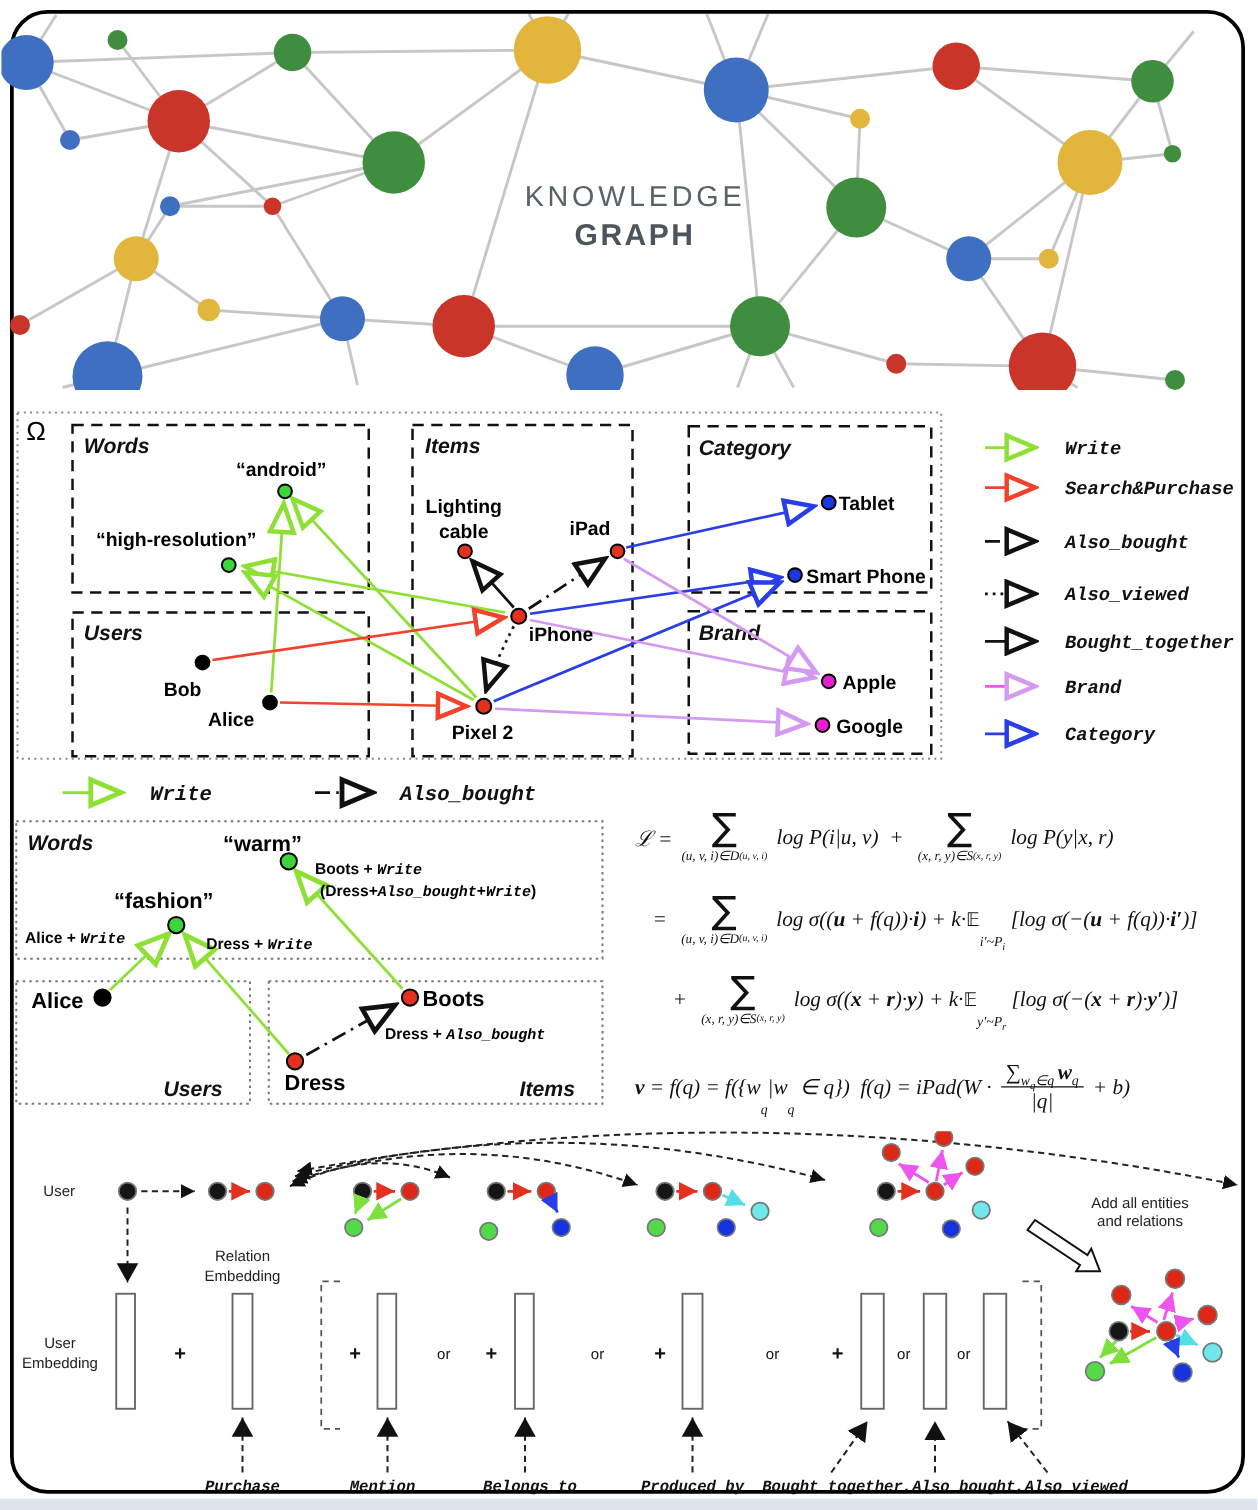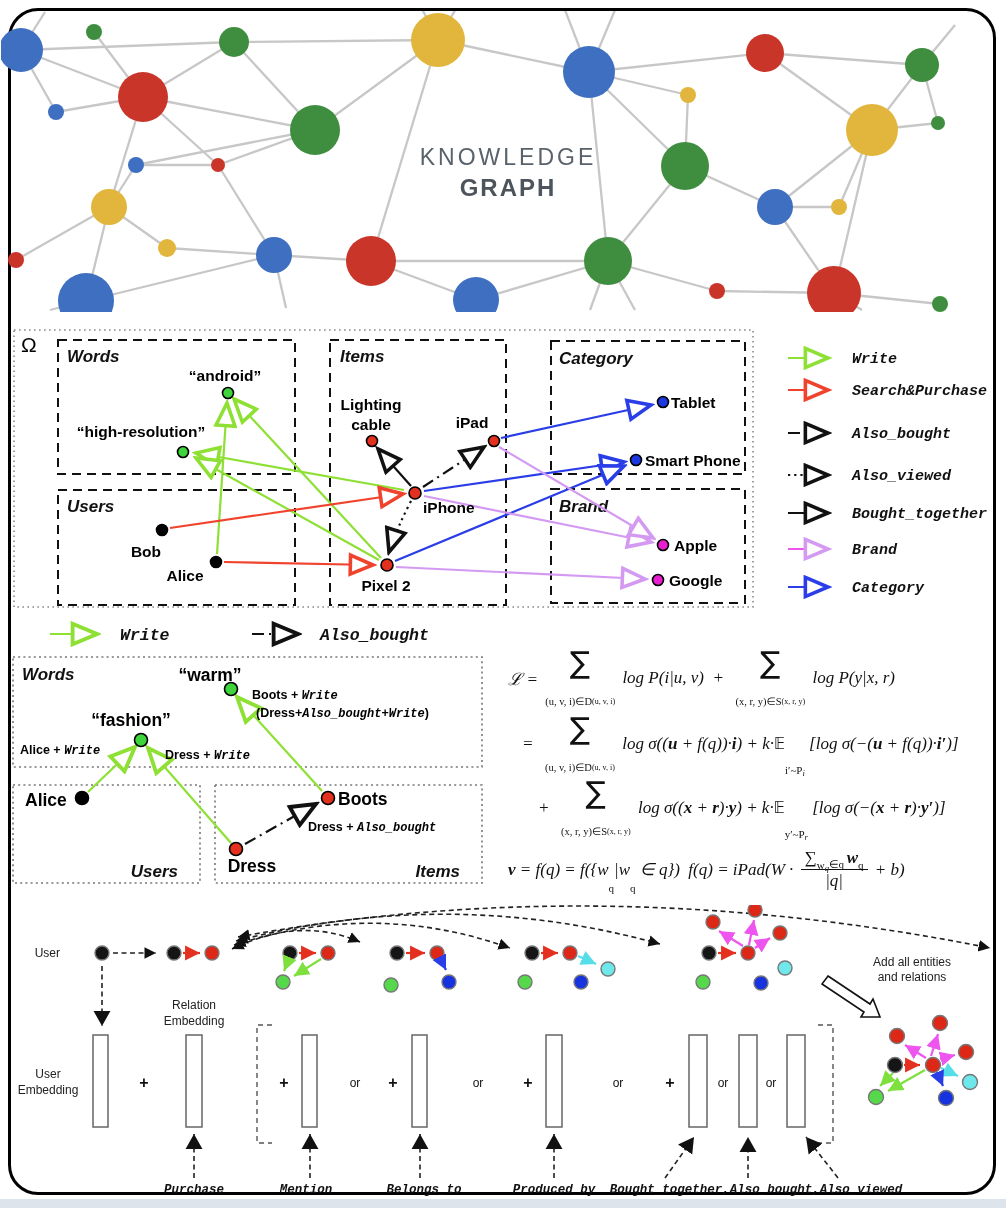--- a/index.html
+++ b/index.html
@@ -35,25 +35,25 @@
   .erect{fill:#fff;stroke:#666;stroke-width:1.5;}
   .dashln{fill:none;stroke:#222;stroke-width:1.6;stroke-dasharray:5 3.5;}
   .brk{fill:none;stroke:#555;stroke-width:1.4;stroke-dasharray:5 4;}
   
   .formulas{position:absolute;left:508px;top:648px;width:495px;height:260px;color:#111;}
   .fml{position:absolute;display:flex;align-items:center;font-family:"Liberation Serif",serif;font-size:17px;}
   .tk{white-space:pre;}
   .tk.it{font-style:italic;}
   .tk.bi{font-style:italic;font-weight:700;}
   .tk.ds{font-family:"DejaVu Sans",sans-serif;font-size:15px;}
-  .tk.sub{font-size:11px;align-self:flex-end;transform:translateY(3px);}
+  .tk.sub{font-style:italic;font-size:11px;align-self:flex-end;transform:translateY(3px);}
   .tk.ssub{font-style:italic;font-size:8.5px;align-self:flex-end;transform:translateY(5px);}
   .sum{display:inline-flex;flex-direction:column;align-items:center;margin:0 3px;}
   .sum .sig{font-size:30px;line-height:0.85;font-family:"DejaVu Sans",sans-serif;}
-  .sum .under{display:flex;font-size:10.5px;margin-top:19px;}
+  .sum .under{display:flex;font-style:italic;font-size:10.5px;margin-top:2px;}
   .sum .under .us{font-size:8px;transform:translateY(2px);}
   .frac{display:inline-flex;flex-direction:column;align-items:center;margin:0 3px;}
   .frac .num{display:flex;align-items:flex-end;border-bottom:1.4px solid #111;padding:0 4px 1px 4px;}
   .frac .den{display:flex;padding-top:1px;}
 </style>
 </head>
 <body>
 
 <div class="frame"></div>
 

